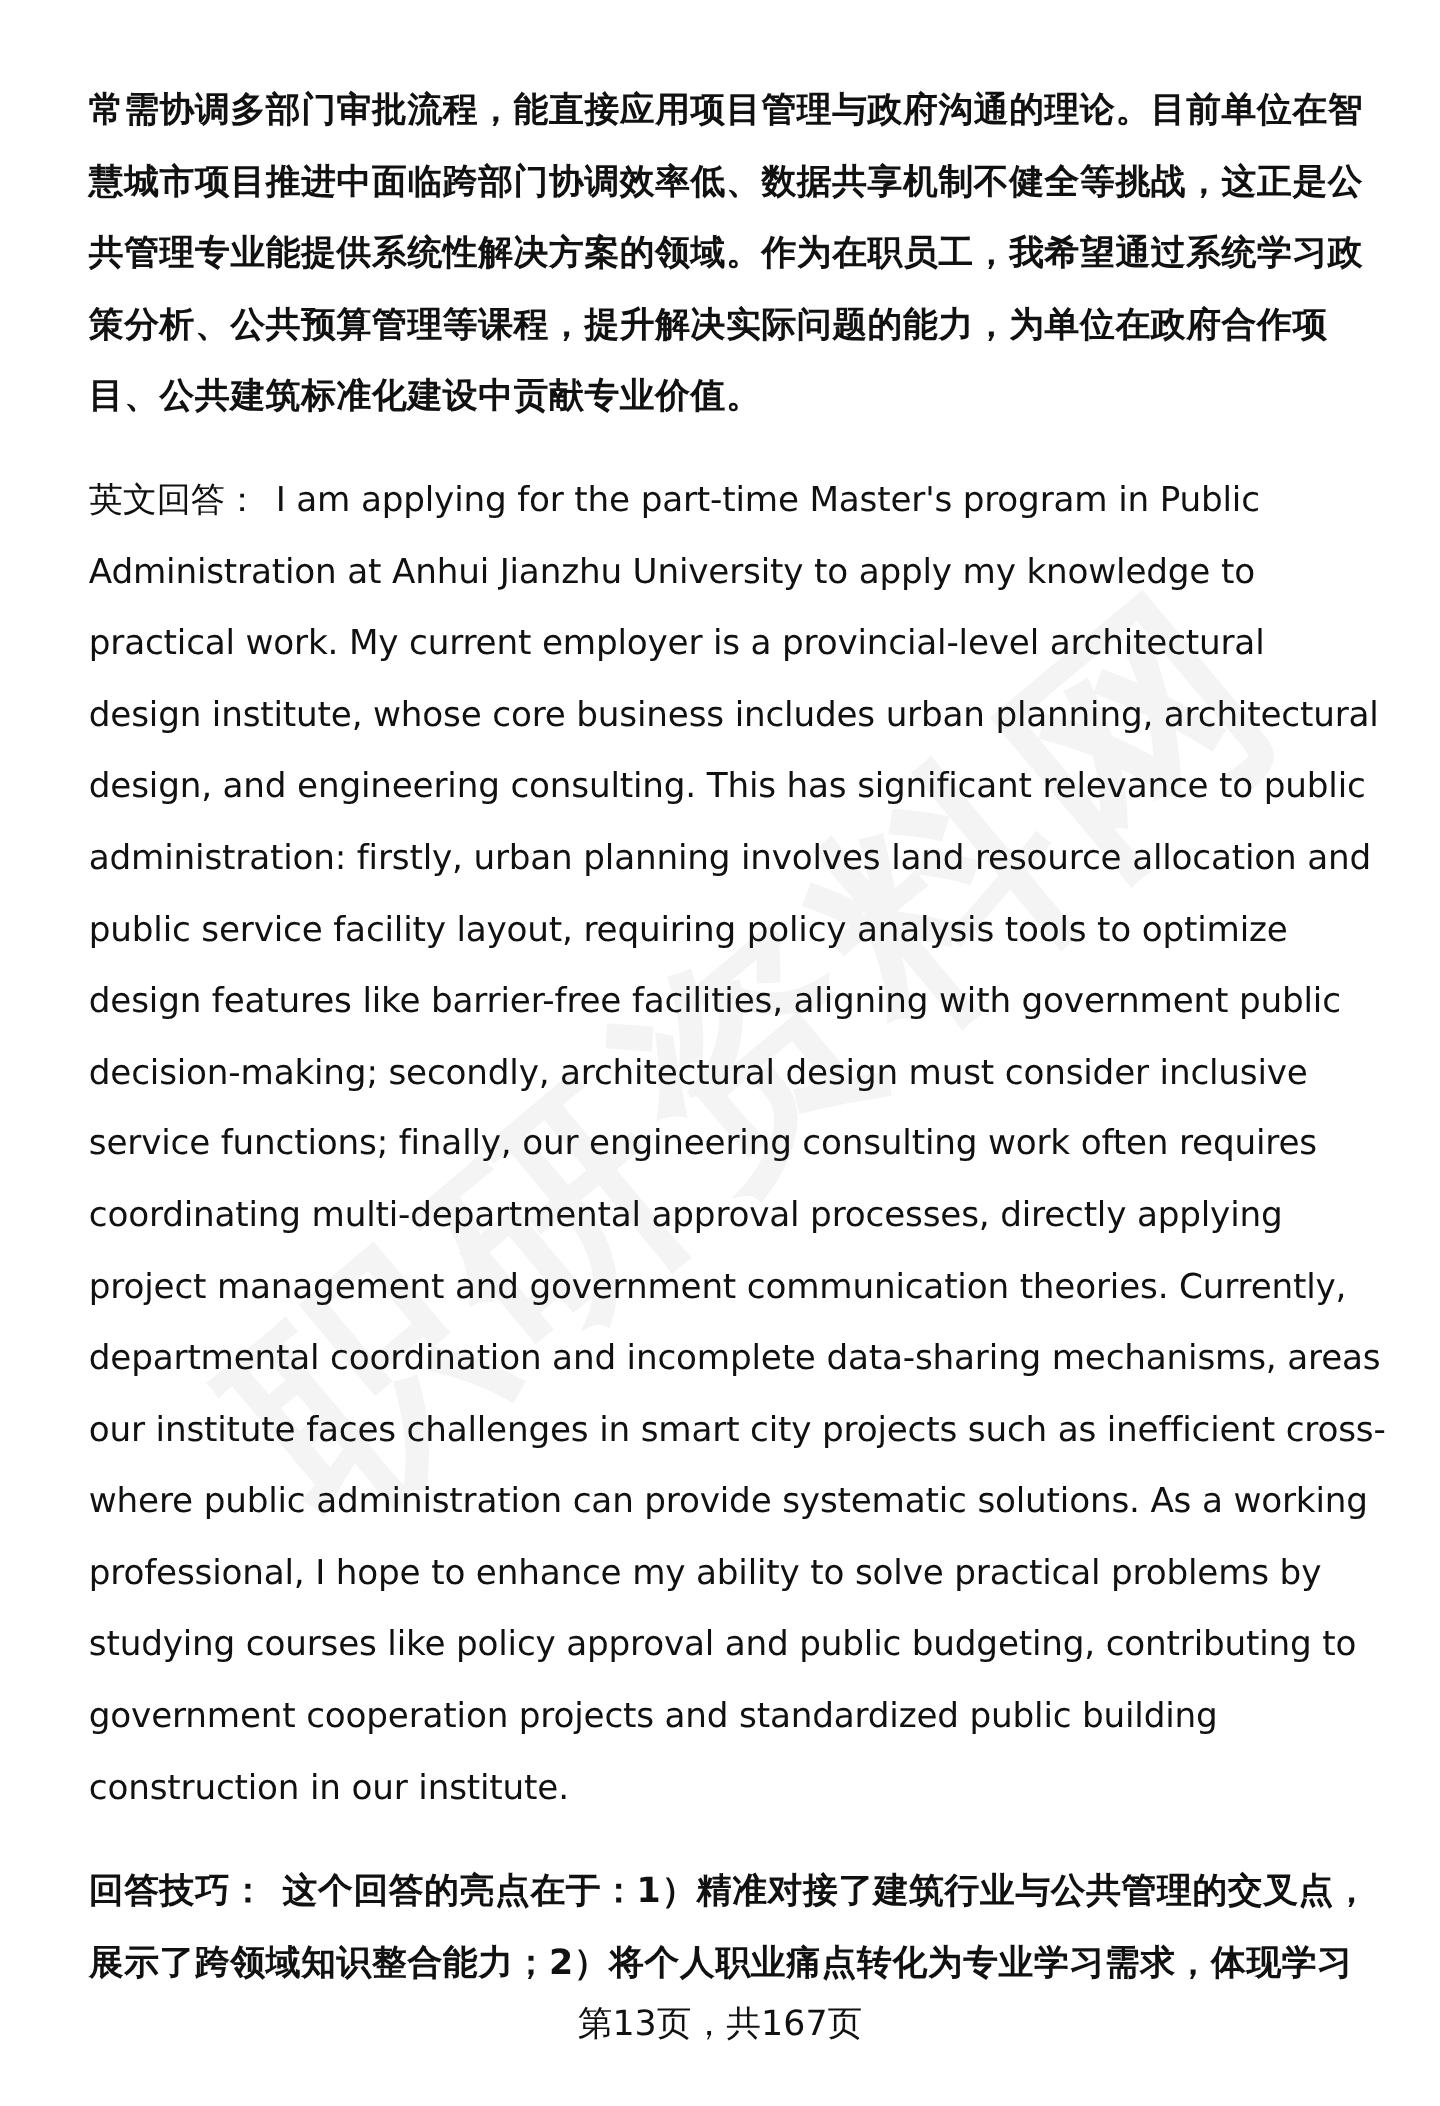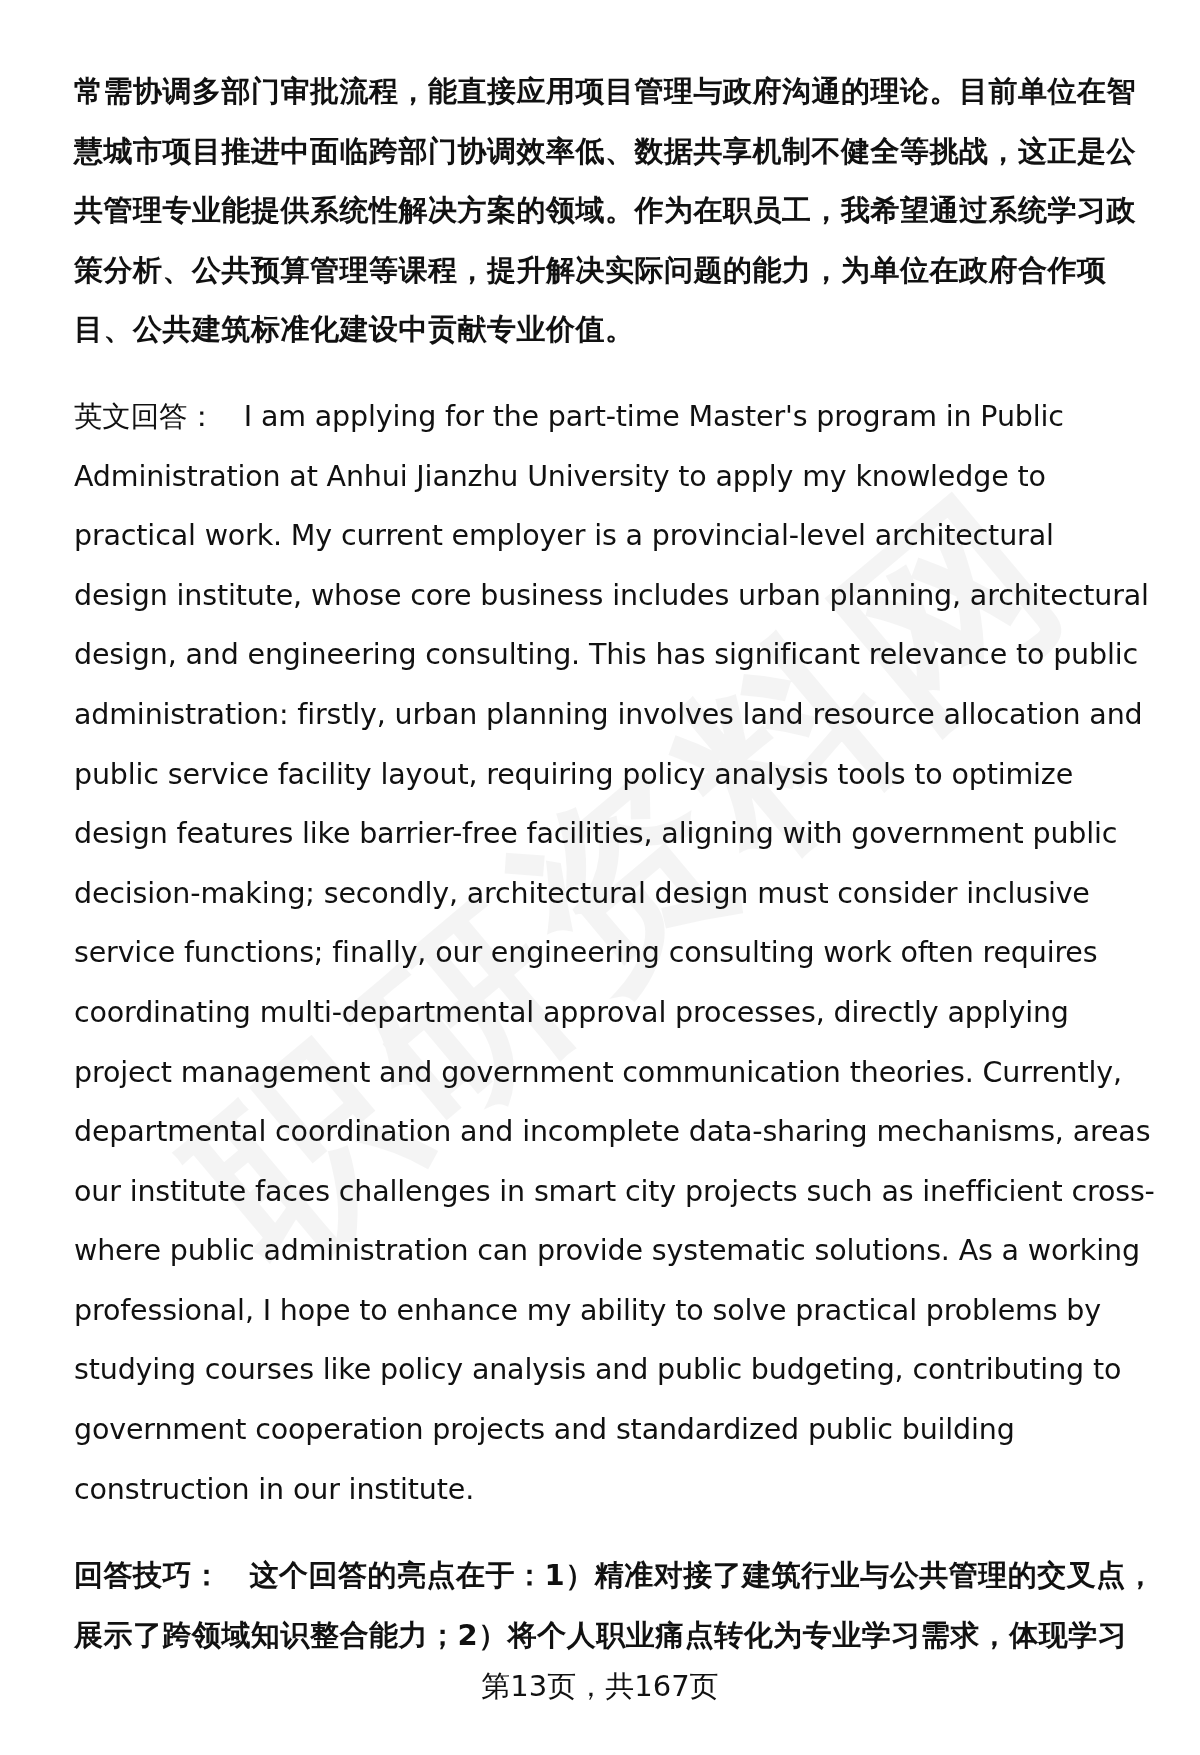--- a/index.html
+++ b/index.html
@@ -64,21 +64,21 @@
       font-weight: bold;
     }
     .line.en {
       font-size: 28.5px;
       letter-spacing: -0.15px;
     }
     .para-zh-top { }
     .para-en { margin-top: 27px; }
     .para-tips { margin-top: 27px; }
     .label {
-      margin-right: 28px;
+      margin-right: 14px;
     }
     .footer {
       position: absolute;
       left: 0;
       width: 1200px;
       top: 1666px;
       text-align: center;
       font-size: 29px;
       line-height: 40px;
       z-index: 1;
@@ -111,21 +111,21 @@
       <span class="line en">public service facility layout, requiring policy analysis tools to optimize</span>
       <span class="line en">design features like barrier-free facilities, aligning with government public</span>
       <span class="line en">decision-making; secondly, architectural design must consider inclusive</span>
       <span class="line en">service functions; finally, our engineering consulting work often requires</span>
       <span class="line en">coordinating multi-departmental approval processes, directly applying</span>
       <span class="line en">project management and government communication theories. Currently,</span>
       <span class="line en">departmental coordination and incomplete data-sharing mechanisms, areas</span>
       <span class="line en">our institute faces challenges in smart city projects such as inefficient cross-</span>
       <span class="line en">where public administration can provide systematic solutions. As a working</span>
       <span class="line en">professional, I hope to enhance my ability to solve practical problems by</span>
-      <span class="line en">studying courses like policy analysis and public budgeting, contributing to</span>
+      <span class="line en">studying courses like policy approval and public budgeting, contributing to</span>
       <span class="line en">government cooperation projects and standardized public building</span>
       <span class="line en">construction in our institute.</span>
     </p>
 
     <p class="para para-tips">
       <span class="line zh"><span class="label">回答技巧：</span><span>这个回答的亮点在于：1）精准对接了建筑行业与公共管理的交叉点，</span></span>
       <span class="line zh">展示了跨领域知识整合能力；2）将个人职业痛点转化为专业学习需求，体现学习</span>
     </p>
 
   </div>

